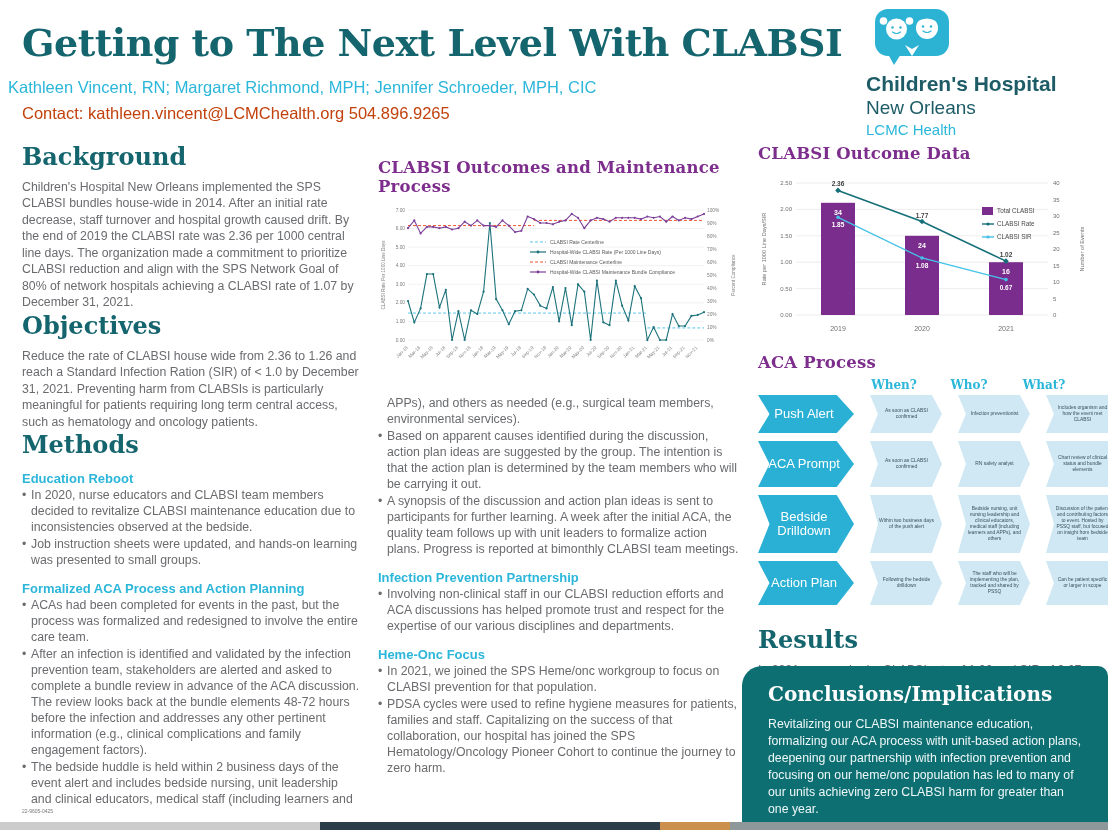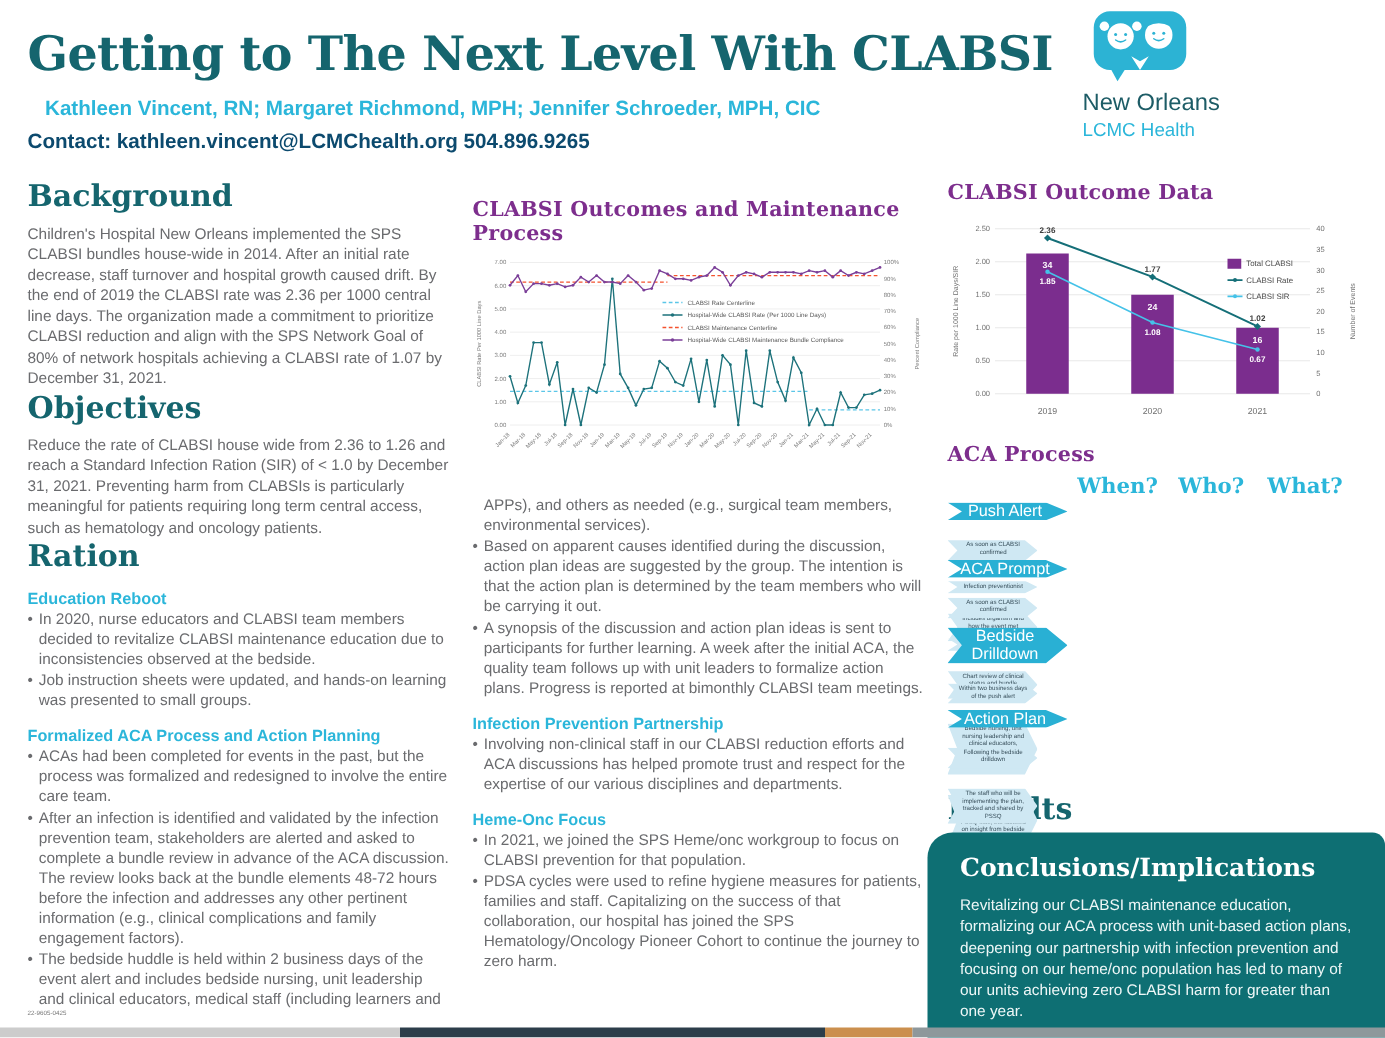--- a/index.html
+++ b/index.html
@@ -1,22 +1,22 @@
 <!DOCTYPE html>
 <html><head>
 <meta charset="utf-8">
 <style>
   html,body{margin:0;padding:0;background:#fff;}
   body{width:1108px;height:830px;position:relative;overflow:hidden;font-family:"Liberation Sans",sans-serif;}
   .poster{position:absolute;inset:0;background:#fff;padding-left:44px;}
 
   
   .title{position:absolute;left:22px;top:20px;width:830px;font-family:"DejaVu Serif",serif;font-weight:bold;font-size:38px;color:#15656e;letter-spacing:-.5px;}
-  .authors{position:absolute;left:36px;top:78px;width:720px;font-weight:bold;font-size:16.5px;color:#2bb6da;}
-  .contact{position:absolute;left:22px;top:104px;width:720px;font-weight:bold;font-size:16.5px;color:#0c4a6e;}
+  .authors{position:absolute;left:8px;top:78px;width:720px;font-weight:normal;font-size:16.5px;color:#2bb6da;}
+  .contact{position:absolute;left:22px;top:104px;width:720px;font-weight:normal;font-size:16.5px;color:#c2410c;}
   .logo{position:absolute;left:866px;top:8px;width:230px;}
   .logo-mark{margin-left:8px;}
   .logo-l1{font-size:21px;font-weight:bold;color:#1d5c66;margin-top:2px;}
   .logo-l2{font-size:19px;color:#1d5c66;margin-top:1px;}
   .logo-l3{font-size:15px;font-weight:normal;color:#2bb6da;margin-top:2px;}
 
   
   .col-left{position:absolute;left:22px;top:142px;width:338px;}
   .col-mid{position:absolute;left:378px;top:158px;width:362px;}
   .col-right{position:absolute;left:758px;top:144px;width:332px;}
@@ -28,22 +28,22 @@
   .subhead{font-size:13px;font-weight:bold;color:#2bb6da;margin:12px 0 2px 0;}
   .bullet{position:relative;padding-left:9px;font-size:12.3px;line-height:1.3;color:#6a6b6e;margin:1px 0;}
   .bullet::before{content:"\2022";position:absolute;left:0;top:0;color:#6a6b6e;}
   .cont{font-size:12.3px;line-height:1.3;color:#6a6b6e;margin:0 0 1px 9px;}
 
   h3.chart-title{font-family:"DejaVu Serif",serif;font-weight:bold;color:#7d2e8d;font-size:16.5px;margin:0 0 6px 0;letter-spacing:.2px;}
 
   
   .aca-wrap{margin-top:6px;}
   .aca-headers{display:flex;margin-left:100px;gap:3px;margin-bottom:3px;}
-  .aca-col-h{width:72px;text-align:center;font-family:"DejaVu Serif",serif;font-weight:bold;font-size:17px;color:#2bb6da;}
-  .aca-row{display:flex;gap:16px;margin-bottom:8px;align-items:stretch;flex-direction:column;}
+  .aca-col-h{width:72px;text-align:center;font-family:"DejaVu Serif",serif;font-weight:bold;font-size:12px;color:#2bb6da;}
+  .aca-row{display:flex;gap:16px;margin-bottom:8px;align-items:stretch;}
   .aca-row:nth-child(1){height:38px;}
   .aca-row:nth-child(2){height:46px;}
   .aca-row:nth-child(3){height:58px;}
   .aca-row:nth-child(4){height:44px;}
   .aca-label{width:96px;flex:none;background:#29b0d4;color:#fff;display:flex;align-items:center;justify-content:center;text-align:center;
     font-size:13px;line-height:1.1;clip-path:polygon(0 0,82% 0,100% 50%,82% 100%,0 100%,12% 50%);padding:0 8px 0 4px;box-sizing:border-box;}
   .aca-cell{width:72px;flex:none;background:#cfe8f3;display:flex;align-items:center;justify-content:center;
     clip-path:polygon(0 0,86% 0,100% 50%,86% 100%,0 100%,11% 50%);}
   .aca-cell-text{font-size:4.9px;line-height:1.25;color:#39505c;text-align:center;padding:2px 8px 2px 9px;}
 
@@ -81,32 +81,33 @@
       <circle cx="53" cy="20" r="11" fill="#fff"></circle>
       <circle cx="18.5" cy="19.5" r="1.2" fill="#2cb3d4"></circle>
         <circle cx="26.5" cy="19.5" r="1.2" fill="#2cb3d4"></circle>
       <path d="M18.5 24 Q22.5 27 26.5 24" stroke="#2cb3d4" stroke-width="1.2" fill="none" stroke-linecap="round"></path>
       <circle cx="49" cy="18.5" r="1.2" fill="#2cb3d4"></circle>
         <circle cx="57" cy="18.5" r="1.2" fill="#2cb3d4"></circle>
       <path d="M49 23 Q53 26 57 23" stroke="#2cb3d4" stroke-width="1.2" fill="none" stroke-linecap="round"></path>
       <path d="M38 48 L31 37 L38 41 L45 37 Z" fill="#fff"></path>
       <path d="M44 9 Q53 3 62 9 L62 13 Q53 8 44 13 Z" fill="#2cb3d4"></path>
     </svg>
+    <div class="logo-l1">Children's Hospital</div>
     <div class="logo-l2">New Orleans</div>
     <div class="logo-l3">LCMC Health</div>
   </div>
 
   <div class="col-left">
     <h2 class="sec">Background</h2>
     <p class="body-p">Children's Hospital New Orleans implemented the SPS CLABSI bundles house-wide in 2014. After an initial rate decrease, staff turnover and hospital growth caused drift. By the end of 2019 the CLABSI rate was 2.36 per 1000 central line days. The organization made a commitment to prioritize CLABSI reduction and align with the SPS Network Goal of 80% of network hospitals achieving a CLABSI rate of 1.07 by December 31, 2021.</p>
 
     <h2 class="sec mt1">Objectives</h2>
     <p class="body-p">Reduce the rate of CLABSI house wide from 2.36 to 1.26 and reach a Standard Infection Ration (SIR) of &lt; 1.0 by December 31, 2021. Preventing harm from CLABSIs is particularly meaningful for patients requiring long term central access, such as hematology and oncology patients.</p>
 
-    <h2 class="sec mt2">Ration</h2>
+    <h2 class="sec mt2">Methods</h2>
     <div>
         <div class="subhead">Education Reboot</div>
         <div class="bullet">In 2020, nurse educators and CLABSI team members decided to revitalize CLABSI maintenance education due to inconsistencies observed at the bedside.</div>
         <div class="bullet">Job instruction sheets were updated, and hands-on learning was presented to small groups.</div>
         <div class="subhead">Formalized ACA Process and Action Planning</div>
         <div class="bullet">ACAs had been completed for events in the past, but the process was formalized and redesigned to involve the entire care team.</div>
         <div class="bullet">After an infection is identified and validated by the infection prevention team, stakeholders are alerted and asked to complete a bundle review in advance of the ACA discussion. The review looks back at the bundle elements 48-72 hours before the infection and addresses any other pertinent information (e.g., clinical complications and family engagement factors).</div>
         <div class="bullet">The bedside huddle is held within 2 business days of the event alert and includes bedside nursing, unit leadership and clinical educators, medical staff (including learners and</div>
       </div>
   </div>

